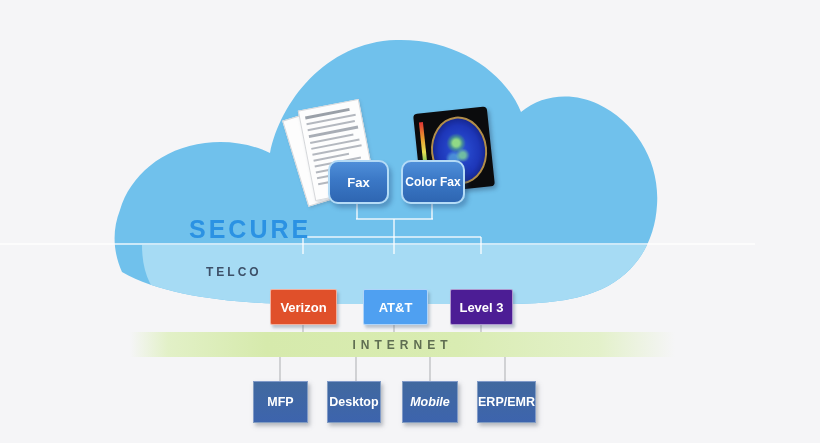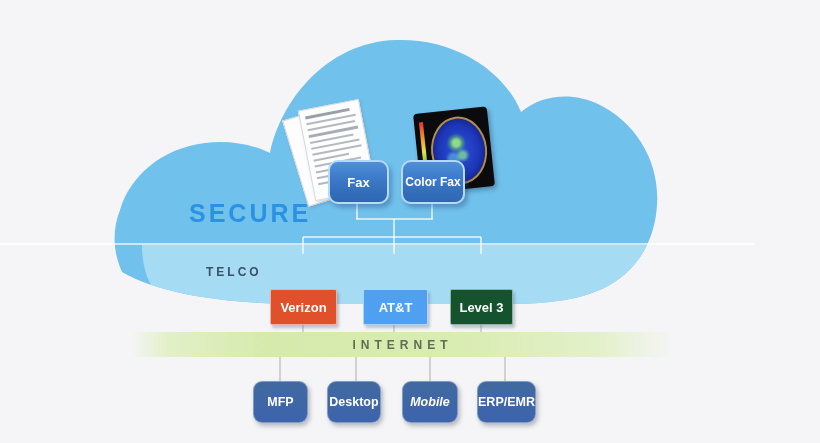--- a/index.html
+++ b/index.html
@@ -7,21 +7,21 @@
     position:relative;width:820px;height:443px;overflow:hidden;
     background:#f5f5f7;
     font-family:"Liberation Sans", sans-serif;
   }
   #diagram-svg{position:absolute;left:0;top:0;z-index:1;}
 
   
   .cloud-word{
     position:absolute;z-index:2;
     font-weight:bold;font-size:25px;letter-spacing:3px;
-    color:#2b92e3;white-space:nowrap;
+    color:#2b92e3;white-space:nowrap;margin-top:16px;
   }
   #secure-label{left:189px;top:199px;}
   #cloud-label{left:497px;top:199px;}
 
   
   .fax-node{
     position:absolute;z-index:3;
     background:linear-gradient(#4f8fd9 0%,#3b78c6 45%,#2e66b2 100%);
     border:2px solid rgba(186,224,249,0.95);
     border-radius:10px;
@@ -83,41 +83,41 @@
   .telco-node{
     position:absolute;top:253px;height:36px;z-index:3;
     border:1px solid rgba(255,255,255,0.55);border-radius:2px;
     box-shadow:2px 3px 3px rgba(80,105,130,0.35);
     color:#fff;font-weight:bold;font-size:13px;
     display:flex;align-items:center;justify-content:center;
     box-sizing:border-box;white-space:nowrap;margin-top:36px;
   }
   #verizon-node{left:270px;width:67px;background:#e0502a;}
   #att-node{left:363px;width:65px;background:#4fa0f1;}
-  #level3-node{left:450px;width:63px;background:#14532d;}
+  #level3-node{left:450px;width:63px;background:#4c1d95;}
 
   
   #internet-bar{
     position:absolute;left:130px;top:332px;width:545px;height:25px;z-index:2;
     background:linear-gradient(90deg,
       rgba(214,234,172,0) 0%, rgba(224,240,194,0.9) 7%,
       #d6eaac 25%, #d9ecb2 60%,
       rgba(224,240,194,0.85) 86%, rgba(214,234,172,0) 100%);
     display:flex;align-items:center;justify-content:center;
   }
   #internet-label{
     font-weight:bold;font-size:12px;letter-spacing:5px;color:#5f6e52;
   }
 
   
   .endpoint-node{
     position:absolute;top:381px;height:42px;z-index:3;
     background:linear-gradient(#41699f 0%,#3d64ad 100%);
     border:1px solid rgba(255,255,255,0.35);
-    border-radius:9px;
+    border-radius:0;
     box-shadow:2px 3px 4px rgba(120,126,138,0.5);
     color:#fff;font-weight:bold;font-size:12.5px;
     display:flex;align-items:center;justify-content:center;
     box-sizing:border-box;white-space:nowrap;
   }
   #mfp-node{left:253px;width:55px;}
   #desktop-node{left:327px;width:54px;}
   #mobile-node{left:402px;width:56px;font-style:italic;}
   #erp-emr-node{left:477px;width:59px;}
 </style>

